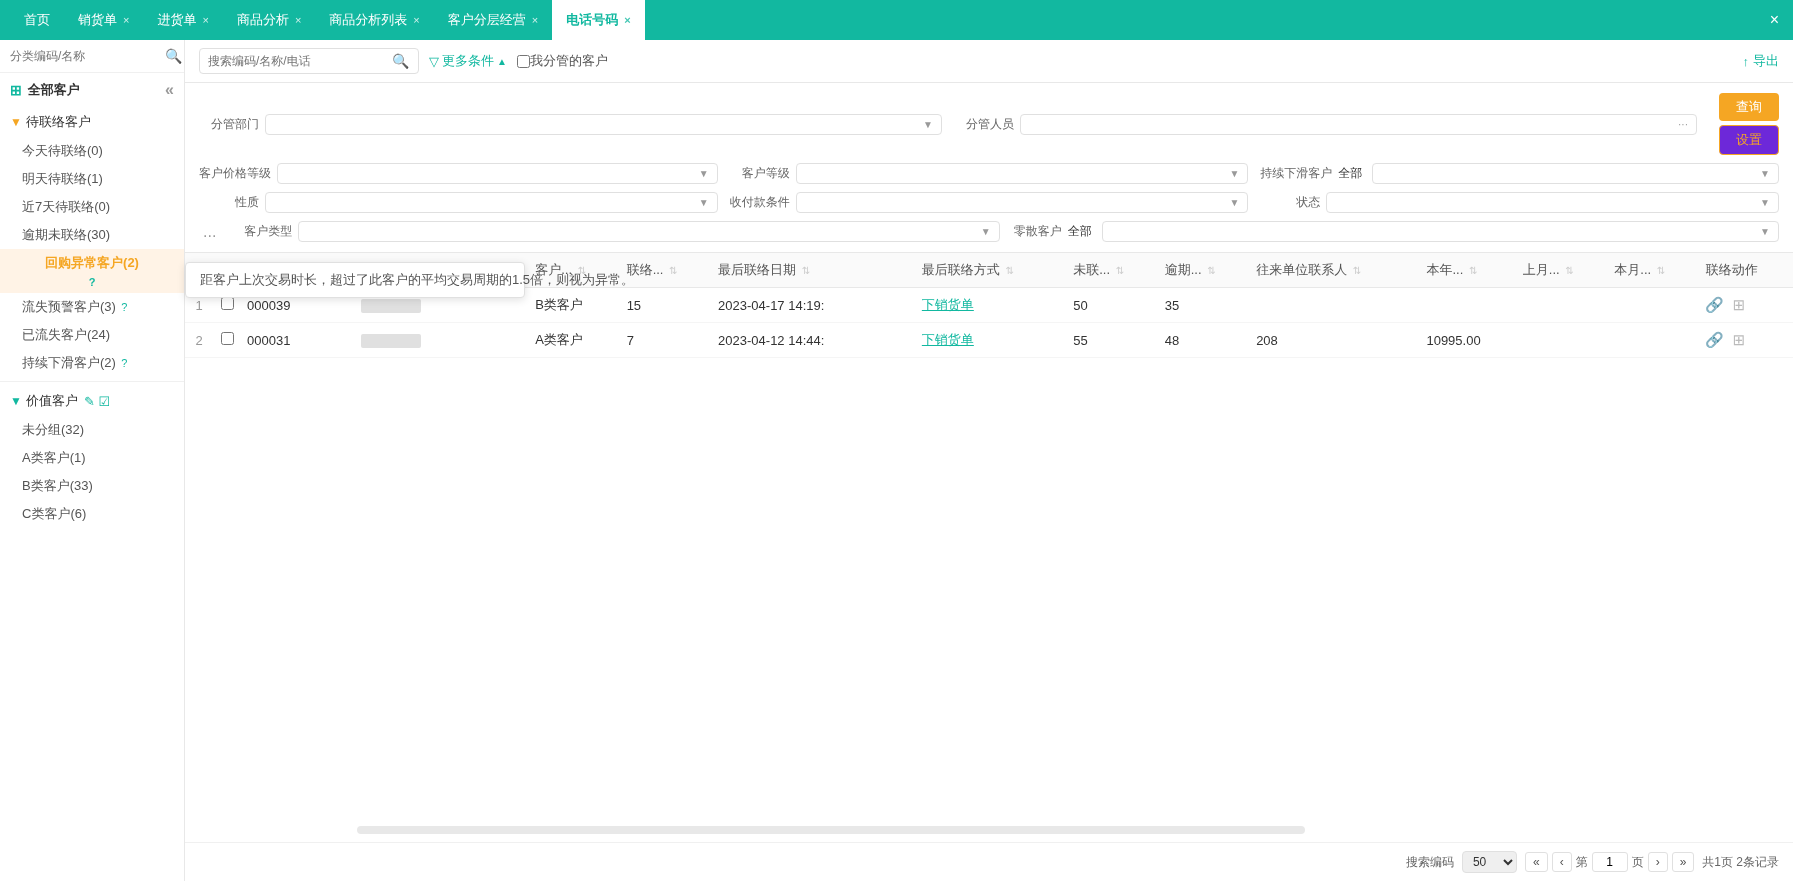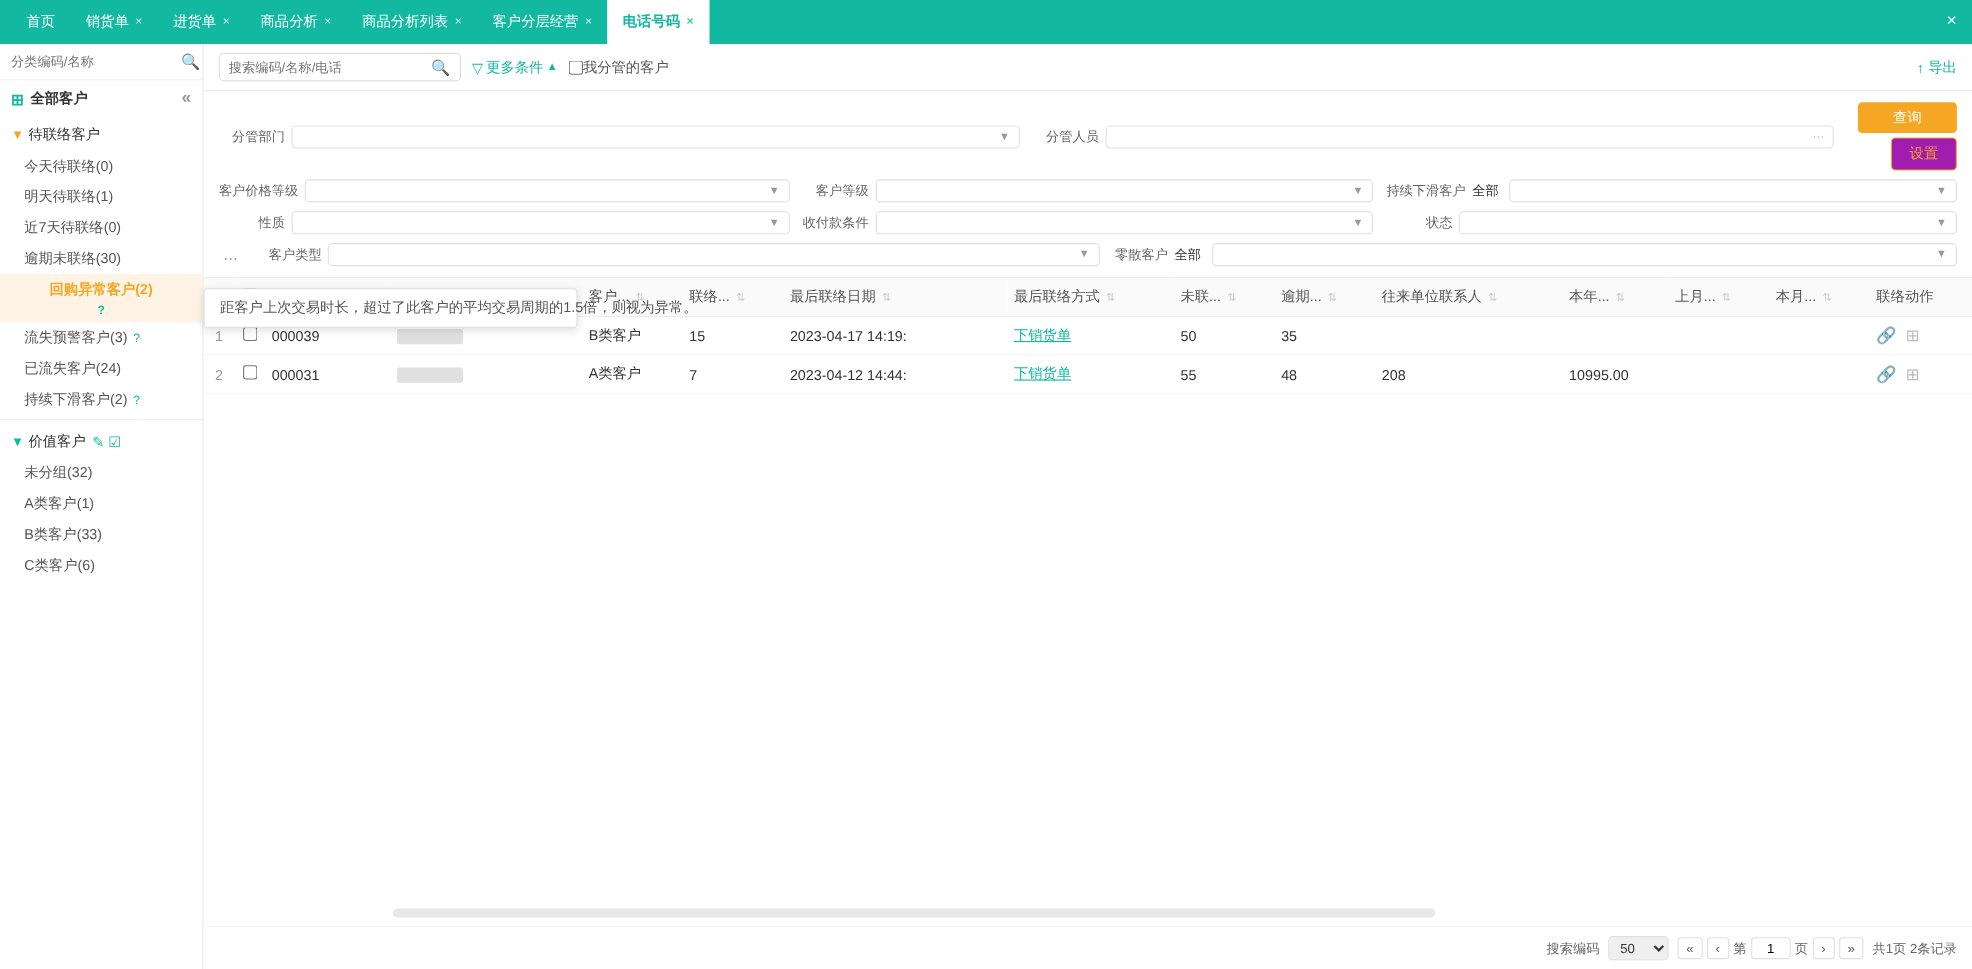--- a/index.html
+++ b/index.html
@@ -251,29 +251,28 @@
       background: #f5a623;
       color: #fff;
       border: none;
       border-radius: 4px;
       padding: 5px 16px;
       font-size: 13px;
       cursor: pointer;
       white-space: nowrap;
     }
     .btn-settings {
-      background: #a21caf;
+      background: #6d28d9;
       color: #f5a623;
       border: 1px solid #f5a623;
       border-radius: 4px;
       padding: 5px 16px;
       font-size: 13px;
       cursor: pointer;
       white-space: nowrap;
-      margin-left: 30px;
     }
     .filter-dots {
       color: #999;
       font-size: 16px;
       cursor: pointer;
       padding: 0 4px;
     }
 
     
     .table-area {

